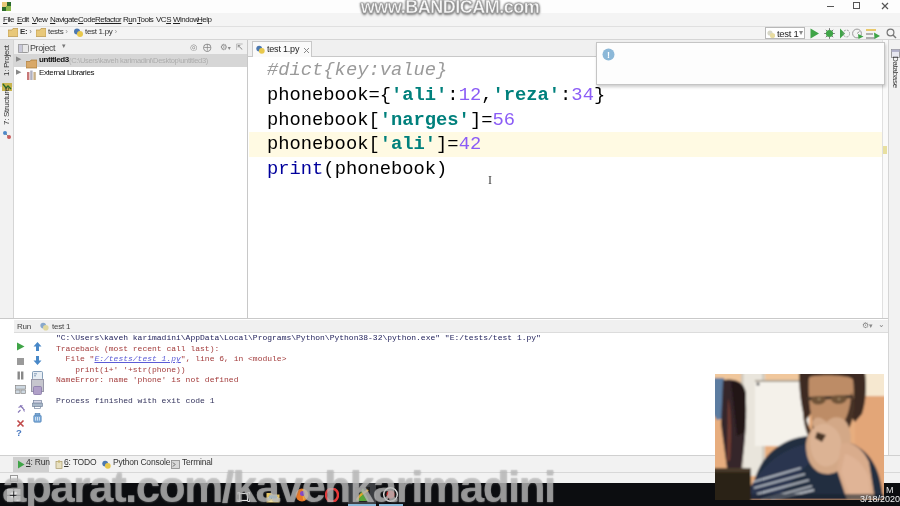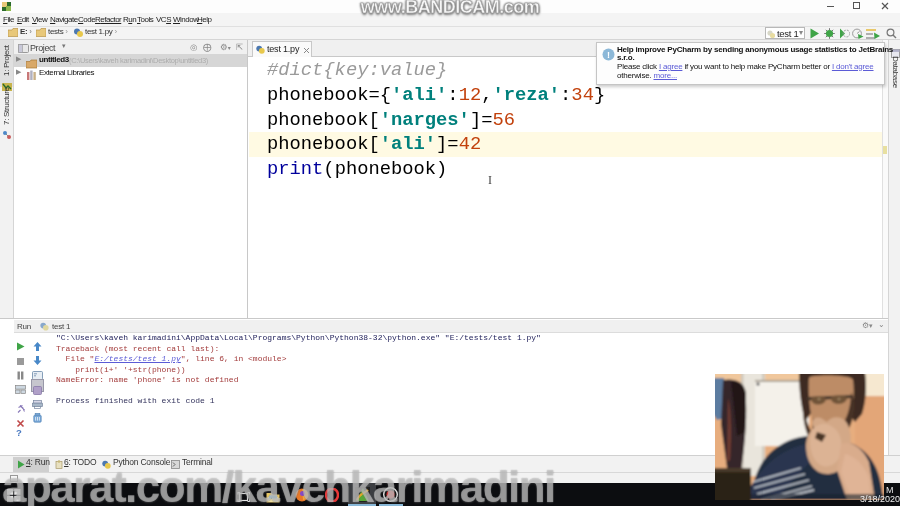--- a/index.html
+++ b/index.html
@@ -28,21 +28,21 @@
   #projpanel { left:14px; top:40px; width:234px; height:278px; background:#ffffff; border-right:1px solid #c8c8c8; }
   #projhead { left:0; top:0; width:233px; height:16px; background:#f0f0f0; border-bottom:1px solid #dcdcdc; font-size:9px; color:#444; }
 
   
   #editor { left:248px; top:40px; width:640px; height:278px; background:#ffffff; }
   #tabbar { left:0; top:0; width:640px; height:17px; background:#f0f0f0; border-bottom:1px solid #c8c8c8; }
   #tab1 { left:4px; top:1px; width:60px; height:16px; background:#fafafa; border:1px solid #c8c8c8; border-bottom:none; font-size:10px; color:#222; }
   #code { left:12px; top:18px; font-size:18.8px; line-height:24.8px; color:#000; white-space:pre; }
   .cmt { color:#9a9a9a; font-style:italic; }
   .str { color:#00807c; font-weight:bold; }
-  .num { color:#c2410c; }
+  .num { color:#8b5cf6; }
   .kw  { color:#00009c; }
   #hlline { left:1px; top:92px; width:635px; height:25px; background:#fffae3; }
 
   
   #rstrip { left:888px; top:40px; width:12px; height:443px; background:#f2f2f2; border-left:1px solid #d5d5d5; }
 
   
   #notif { left:596px; top:42px; width:289px; height:43px; background:#fdfdfd; border:1px solid #c5c5c5; box-shadow:1px 2px 3px rgba(0,0,0,0.2); font-size:8px; letter-spacing:-0.2px; color:#111; }
   .lnk { color:#5b5bd6; text-decoration:underline; }
 
@@ -244,21 +244,20 @@
           <rect x="0.5" y="0.5" width="8" height="2.4" fill="#b0b0c8"></rect>
         </svg></div>
     <div class="abs rotr" style="left:11px;top:16px;">Database</div>
   </div>
 
   <div id="notif" class="abs">
     <div class="abs" style="left:5px;top:5px;width:13px;height:13px;"><svg width="13" height="13">
           <circle cx="6.5" cy="6.5" r="6" fill="#8cb8d8"></circle>
           <text x="6.5" y="10" text-anchor="middle" font-size="9" font-weight="bold" fill="#fff" font-family="Liberation Sans">!</text>
         </svg></div>
-    <div class="abs" style="left:20px;top:2.5px;width:268px;line-height:8.7px;white-space:nowrap;"><b>Help improve PyCharm by sending anonymous usage statistics to JetBrains</b><br><b>s.r.o.</b><br>Please click <span class="lnk">I agree</span> if you want to help make PyCharm better or <span class="lnk">I don't agree</span><br>otherwise. <span class="lnk">more...</span></div>
   </div>
 
   <div id="console" class="abs">
     <div id="conshead" class="abs">
       <div class="abs" style="left:3px;top:2px;">Run</div>
       <div class="abs" style="left:26px;top:2px;width:9px;height:9px;"><svg width="9" height="9">
             <circle cx="3.2" cy="3.6" r="2.8" fill="#88a8cc"></circle>
             <circle cx="5.8" cy="5.8" r="2.8" fill="#e0d8a0"></circle>
           </svg></div>
       <div class="abs" style="left:38px;top:2px;">test 1</div>

